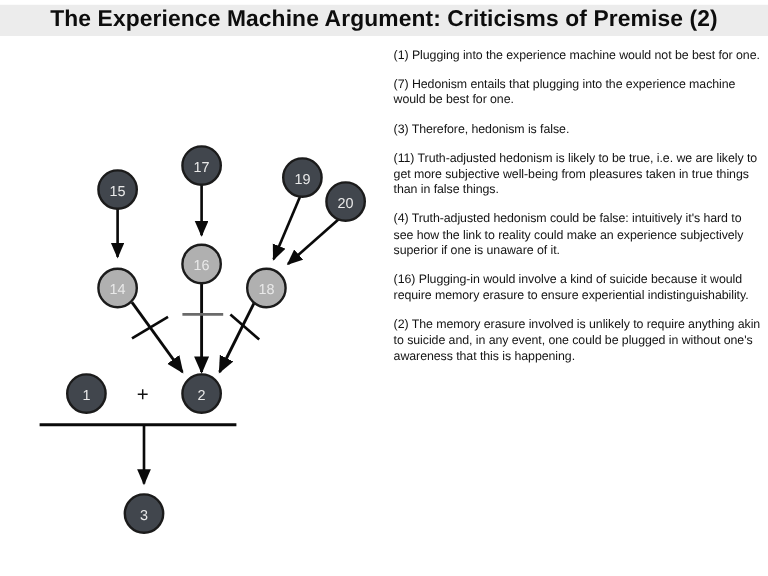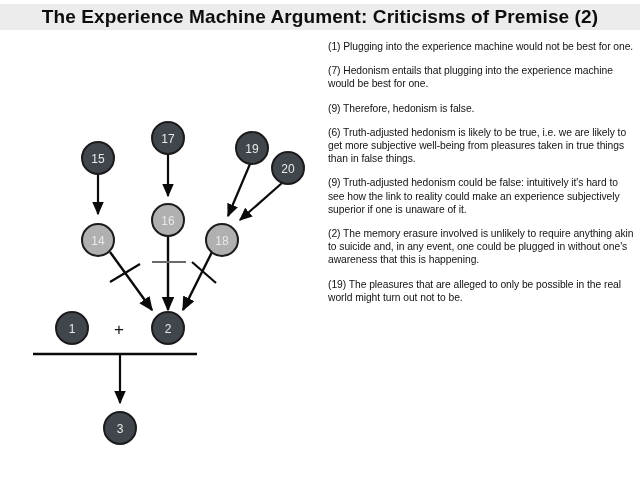--- a/index.html
+++ b/index.html
@@ -178,20 +178,20 @@
       <g>
         <circle cx="120" cy="428" r="16" fill="#41464d" stroke="#1b1b1b" stroke-width="2"></circle>
         <text class="node-label" x="120" y="429">3</text>
       </g>
     </svg>
   </div>
 
   <div id="text-panel">
     <p class="premise">(1) Plugging into the experience machine would not be best for one.</p>
     <p class="premise">(7) Hedonism entails that plugging into the experience machine would be best for one.</p>
-    <p class="premise">(9) Therefore, hedonism is false.</p>
-    <p class="premise">(6) Truth-adjusted hedonism is likely to be true, i.e. we are likely to get more subjective well-being from pleasures taken in true things than in false things.</p>
-    <p class="premise">(9) Truth-adjusted hedonism could be false: intuitively it's hard to see how the link to reality could make an experience subjectively superior if one is unaware of it.</p>
+    <p class="premise">(3) Therefore, hedonism is false.</p>
+    <p class="premise">(11) Truth-adjusted hedonism is likely to be true, i.e. we are likely to get more subjective well-being from pleasures taken in true things than in false things.</p>
+    <p class="premise">(4) Truth-adjusted hedonism could be false: intuitively it's hard to see how the link to reality could make an experience subjectively superior if one is unaware of it.</p>
+    <p class="premise">(16) Plugging-in would involve a kind of suicide because it would require memory erasure to ensure experiential indistinguishability.</p>
     <p class="premise">(2) The memory erasure involved is unlikely to require anything akin to suicide and, in any event, one could be plugged in without one's awareness that this is happening.</p>
-    <p class="premise">(19) The pleasures that are alleged to only be possible in the real world might turn out not to be.</p>
   </div>
 
 </div>
 
 </body></html>

